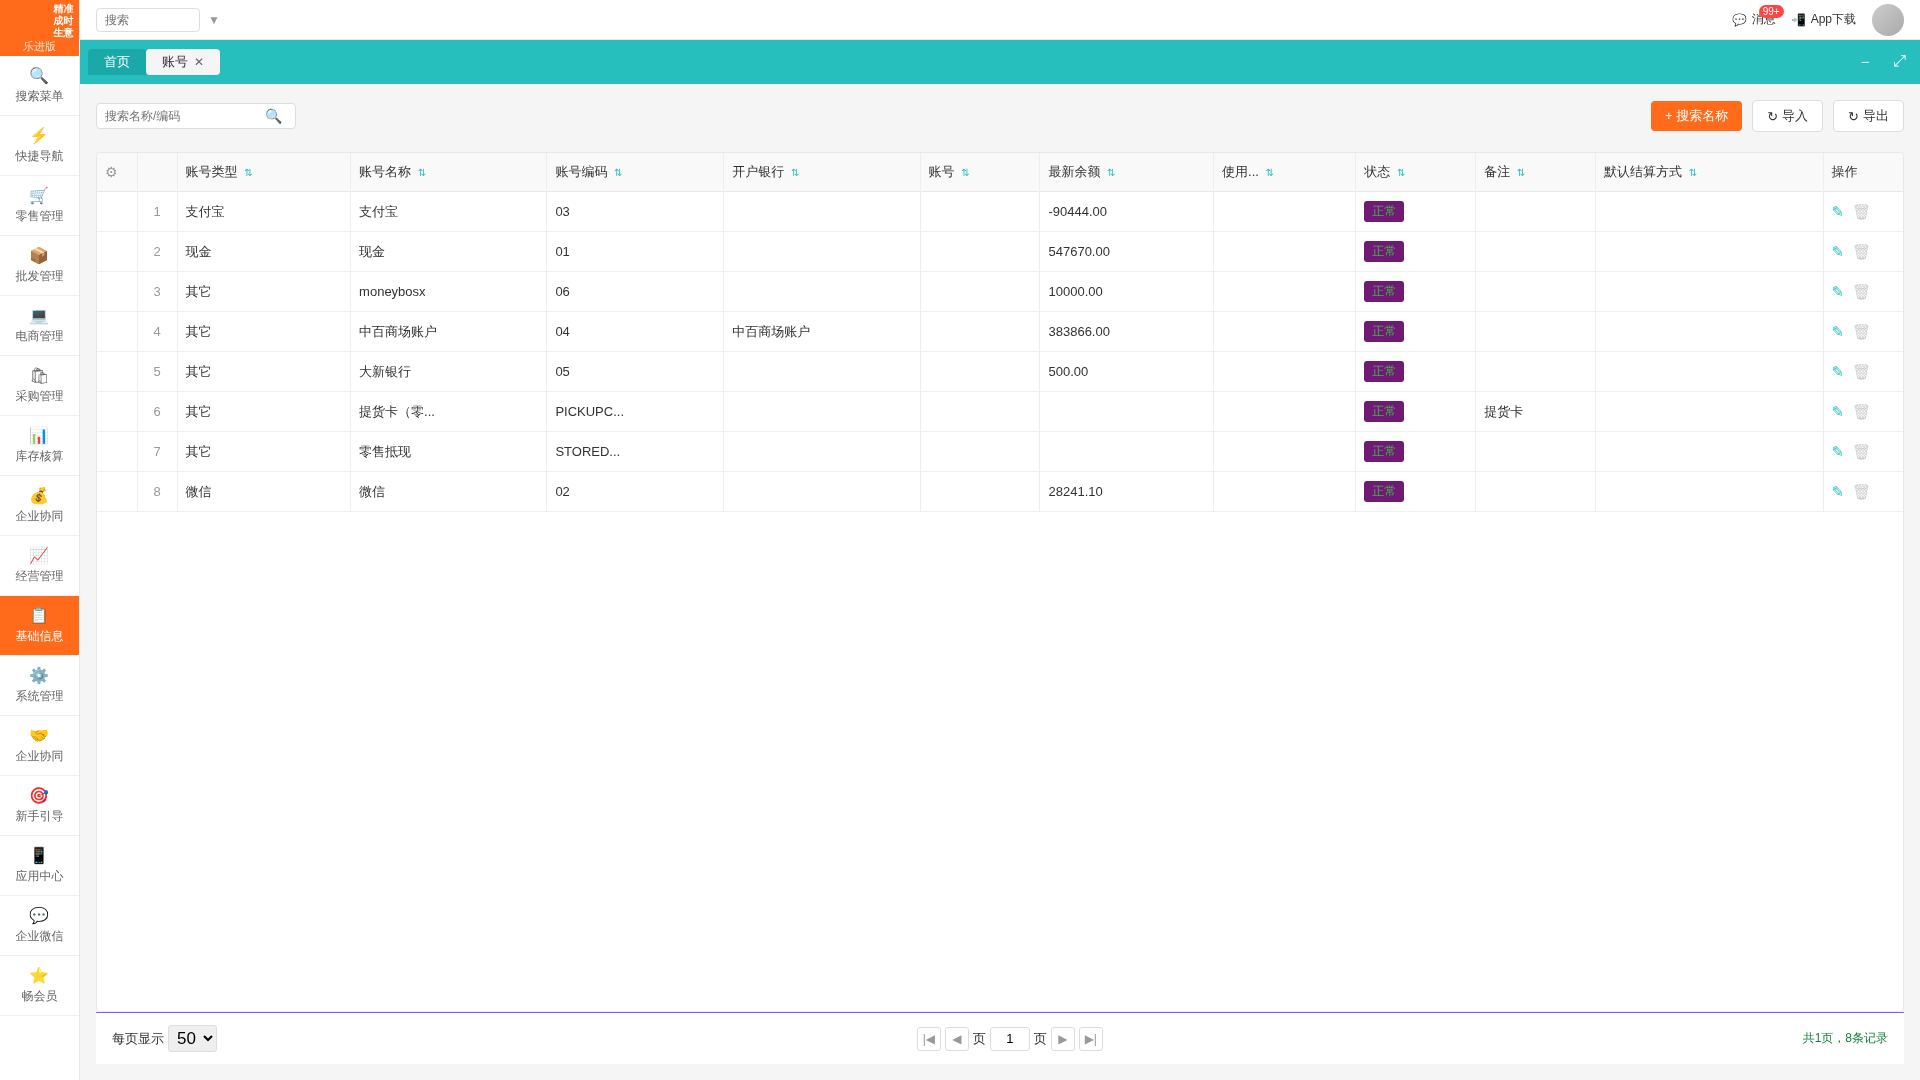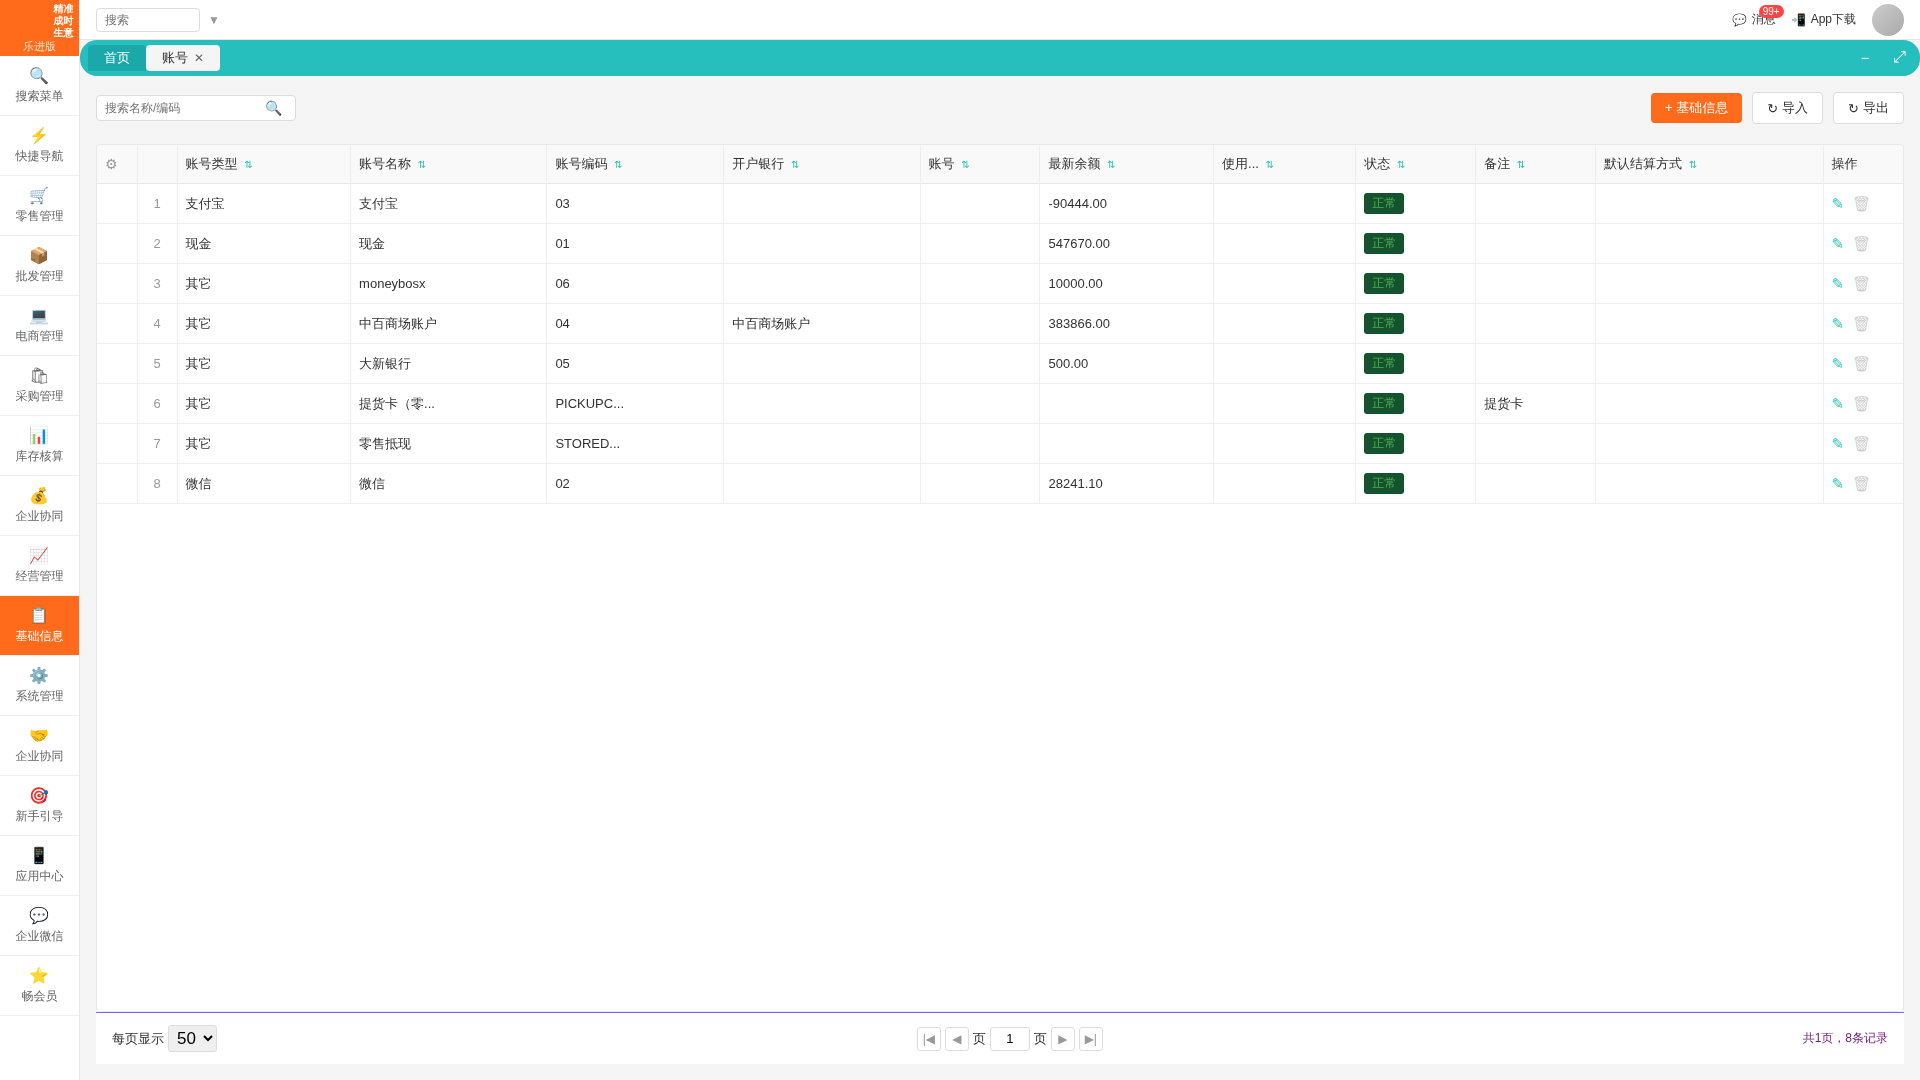--- a/index.html
+++ b/index.html
@@ -96,26 +96,25 @@
       display: flex; align-items: center; gap: 4px; cursor: pointer; color: #333; font-size: 12px; position: relative;
     }
     .badge {
       background: #f44; color: #fff; border-radius: 10px; font-size: 10px; padding: 1px 4px; position: absolute; top: -6px; right: -8px;
     }
     .app-download { color: #333; font-size: 12px; cursor: pointer; display: flex; align-items: center; gap: 4px; }
     .avatar { width: 32px; height: 32px; border-radius: 50%; background: #ccc; overflow: hidden; cursor: pointer; }
 
     
     .tabbar {
-      height: 36px;
+      height: 44px;
       background: #26bfbe;
       display: flex;
       align-items: center;
       padding: 0 8px;
-      border-radius: 17px;
     }
     .tab {
       display: flex;
       align-items: center;
       padding: 4px 16px;
       cursor: pointer;
       font-size: 13px;
       border-radius: 4px 4px 0 0;
       gap: 6px;
     }
@@ -233,21 +232,21 @@
     .gear-icon { color: #999; font-size: 14px; }
     .status-badge {
       display: inline-block;
       padding: 2px 8px;
       border-radius: 3px;
       font-size: 12px;
       background: #e8e8e8;
       color: #666;
     }
     .status-normal {
-      background: #14532d;
+      background: #701a75;
       color: #4caf50;
     }
     .action-btns { display: flex; gap: 8px; align-items: center; }
     .action-edit { color: #26bfbe; cursor: pointer; font-size: 15px; }
     .action-delete { color: #ccc; cursor: pointer; font-size: 15px; }
 
     
     .pagination-bar {
       display: flex;
       align-items: center;
@@ -282,21 +281,21 @@
       color: #999;
     }
     .page-input {
       border: 1px solid #ddd;
       border-radius: 3px;
       width: 40px;
       text-align: center;
       height: 24px;
       font-size: 13px;
     }
-    .total-info { color: #701a75; font-size: 12px; }
+    .total-info { color: #15803d; font-size: 12px; }
 
     
     ::-webkit-scrollbar { width: 5px; height: 5px; }
     ::-webkit-scrollbar-track { background: #f1f1f1; }
     ::-webkit-scrollbar-thumb { background: #ccc; border-radius: 3px; }
   </style>
 </head>
 <body>
 
 <div class="sidebar">
@@ -407,21 +406,21 @@
 
   <div class="content">
 
     <div class="toolbar">
       <div class="search-input-wrap">
         <input type="text" style="border: none; outline: none; font-size: 12px; color: rgb(153, 153, 153); width: 160px;" placeholder="搜索名称/编码">
         <span class="search-icon-btn">🔍</span>
       </div>
       <div class="toolbar-right">
         <button class="btn-primary">
-          <span>+ 基础信息</span>
+          <span>+ 搜索名称</span>
         </button>
         <button class="btn-default">
           <span>↻</span>
           <span>导入</span>
         </button>
         <button class="btn-default">
           <span>↻</span>
           <span>导出</span>
         </button>
       </div>

